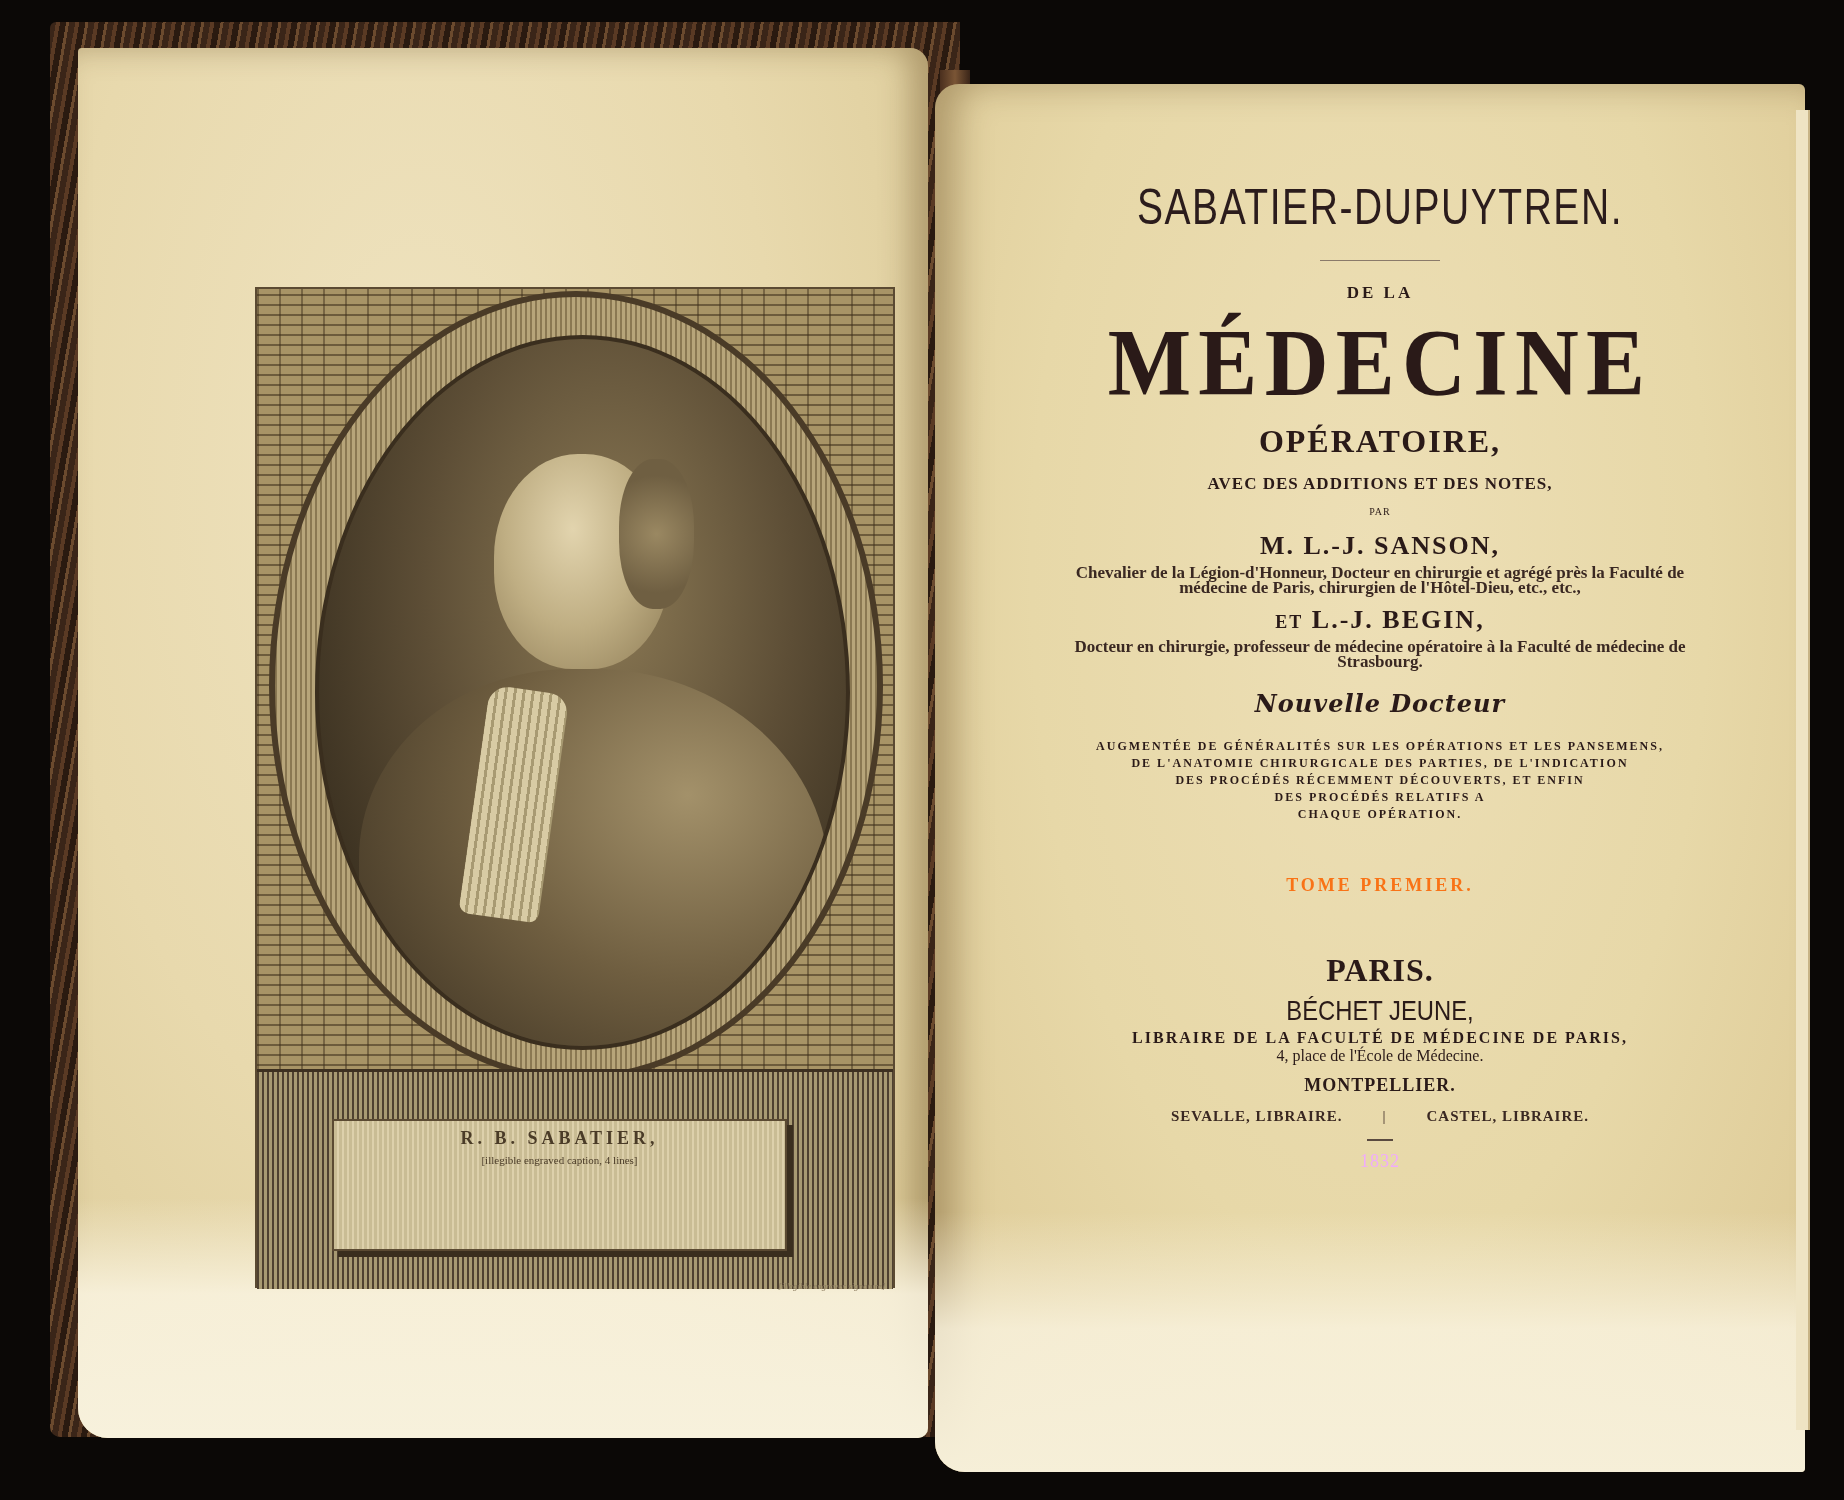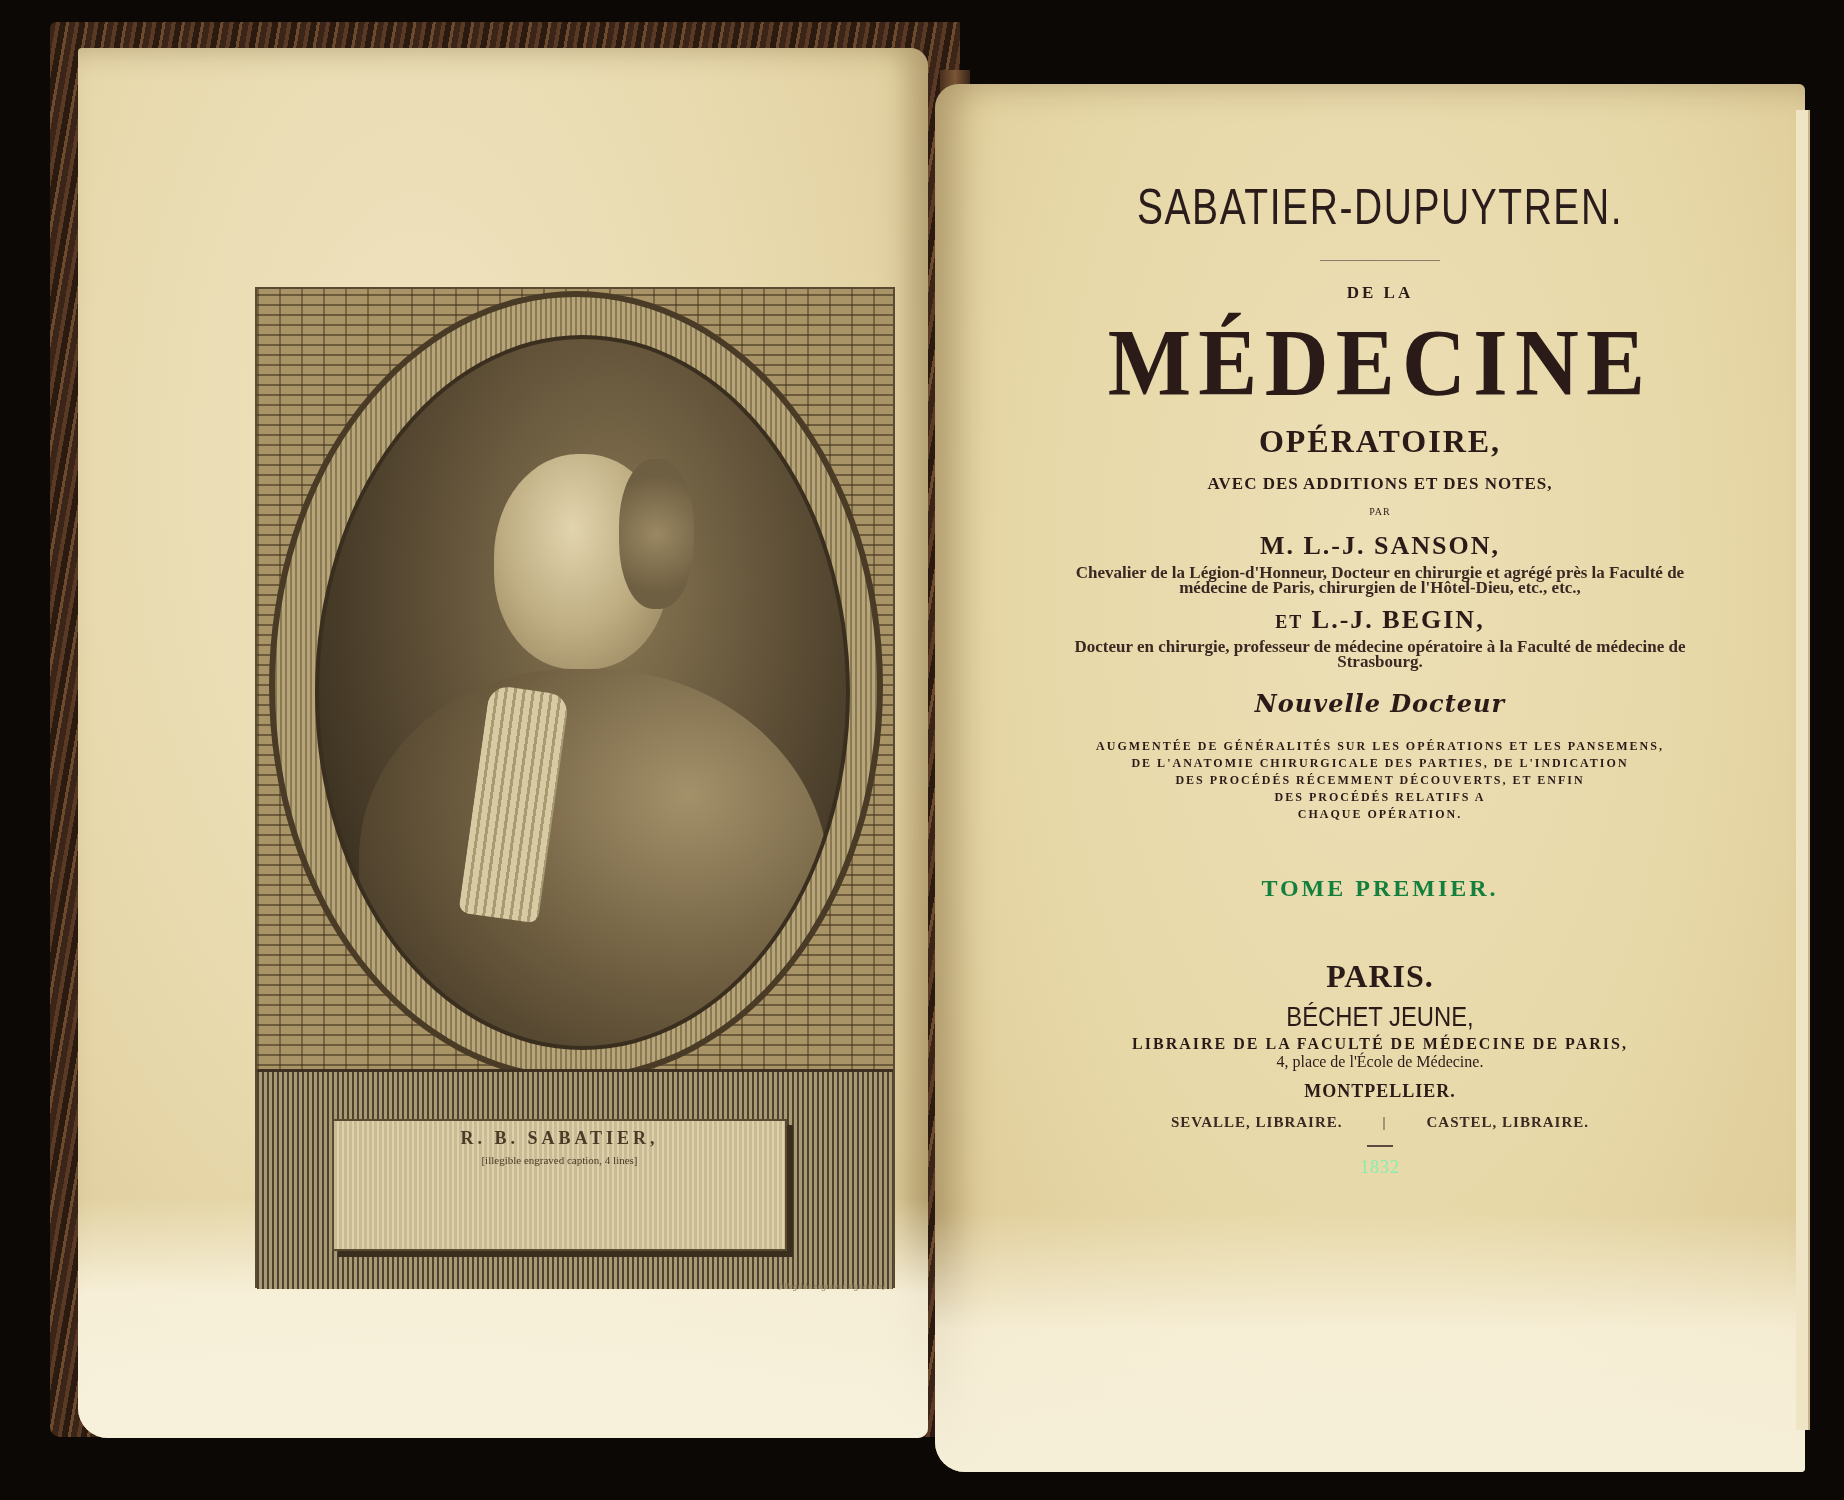--- a/index.html
+++ b/index.html
@@ -148,36 +148,36 @@
     .t-author2 .et { font-size: 18px; }
     .t-edition {
       font-family: "DejaVu Serif", serif;
       font-size: 24px; font-weight: bold; margin-top: 20px; font-style: italic;
       letter-spacing: 1px;
     }
     .t-augment {
       font-size: 12px; font-weight: bold; letter-spacing: 2px; line-height: 17px; margin-top: 20px;
       font-variant: small-caps;
     }
-    .t-tome { font-size: 24px; font-weight: bold; letter-spacing: 3px; margin-top: 52px; color: #15803d; }
+    .t-tome { font-size: 18px; font-weight: bold; letter-spacing: 3px; margin-top: 52px; color: #f97316; }
     .t-city { font-size: 32px; font-weight: bold; margin-top: 56px; letter-spacing: 1px; }
     .t-publisher {
       font-family: "Liberation Sans", sans-serif;
       font-size: 28px; transform: scaleX(0.85); margin-top: 6px;
     }
     .t-libraire { font-size: 16px; font-weight: bold; letter-spacing: 2px; margin-top: 2px; font-variant: small-caps; }
     .t-address { font-size: 16px; margin-top: 0px; }
     .t-city2 { font-size: 18px; font-weight: bold; letter-spacing: 1px; margin-top: 10px; }
     .t-sellers {
       display: flex; justify-content: center; align-items: center; gap: 40px;
       font-size: 15px; font-weight: bold; letter-spacing: 1px; margin-top: 12px; color: #3a2822;
     }
     .t-sep { font-weight: normal; }
     .t-rule2 { width: 26px; height: 2px; background: #5a4a40; margin: 14px auto 10px; }
-    .t-year { font-size: 18px; color: #86efac; letter-spacing: 1px; }
+    .t-year { font-size: 18px; color: #f0abfc; letter-spacing: 1px; }
   </style>
 </head>
 <body>
 
 <div class="binding"></div>
 <div class="binding-right"></div>
 
 <div class="page-left"></div>
 
 <div class="plate">

